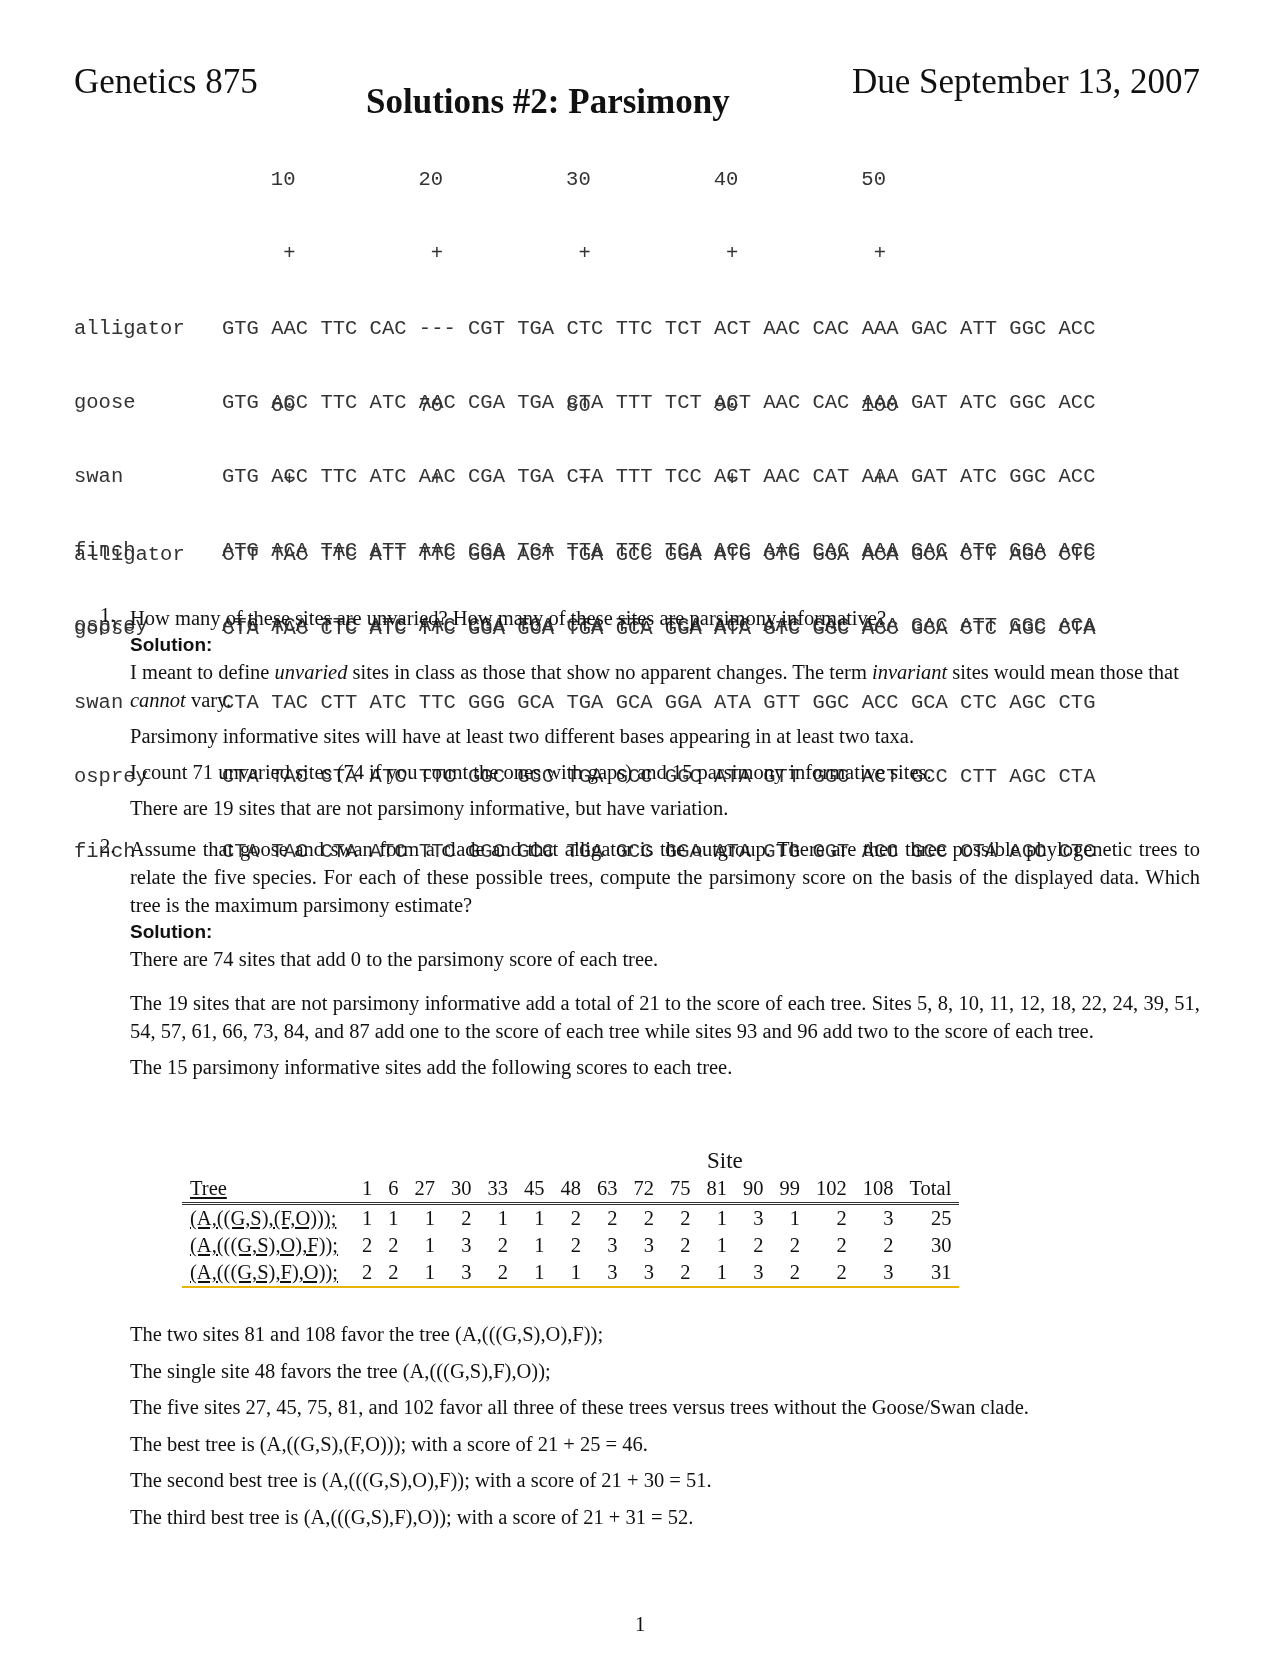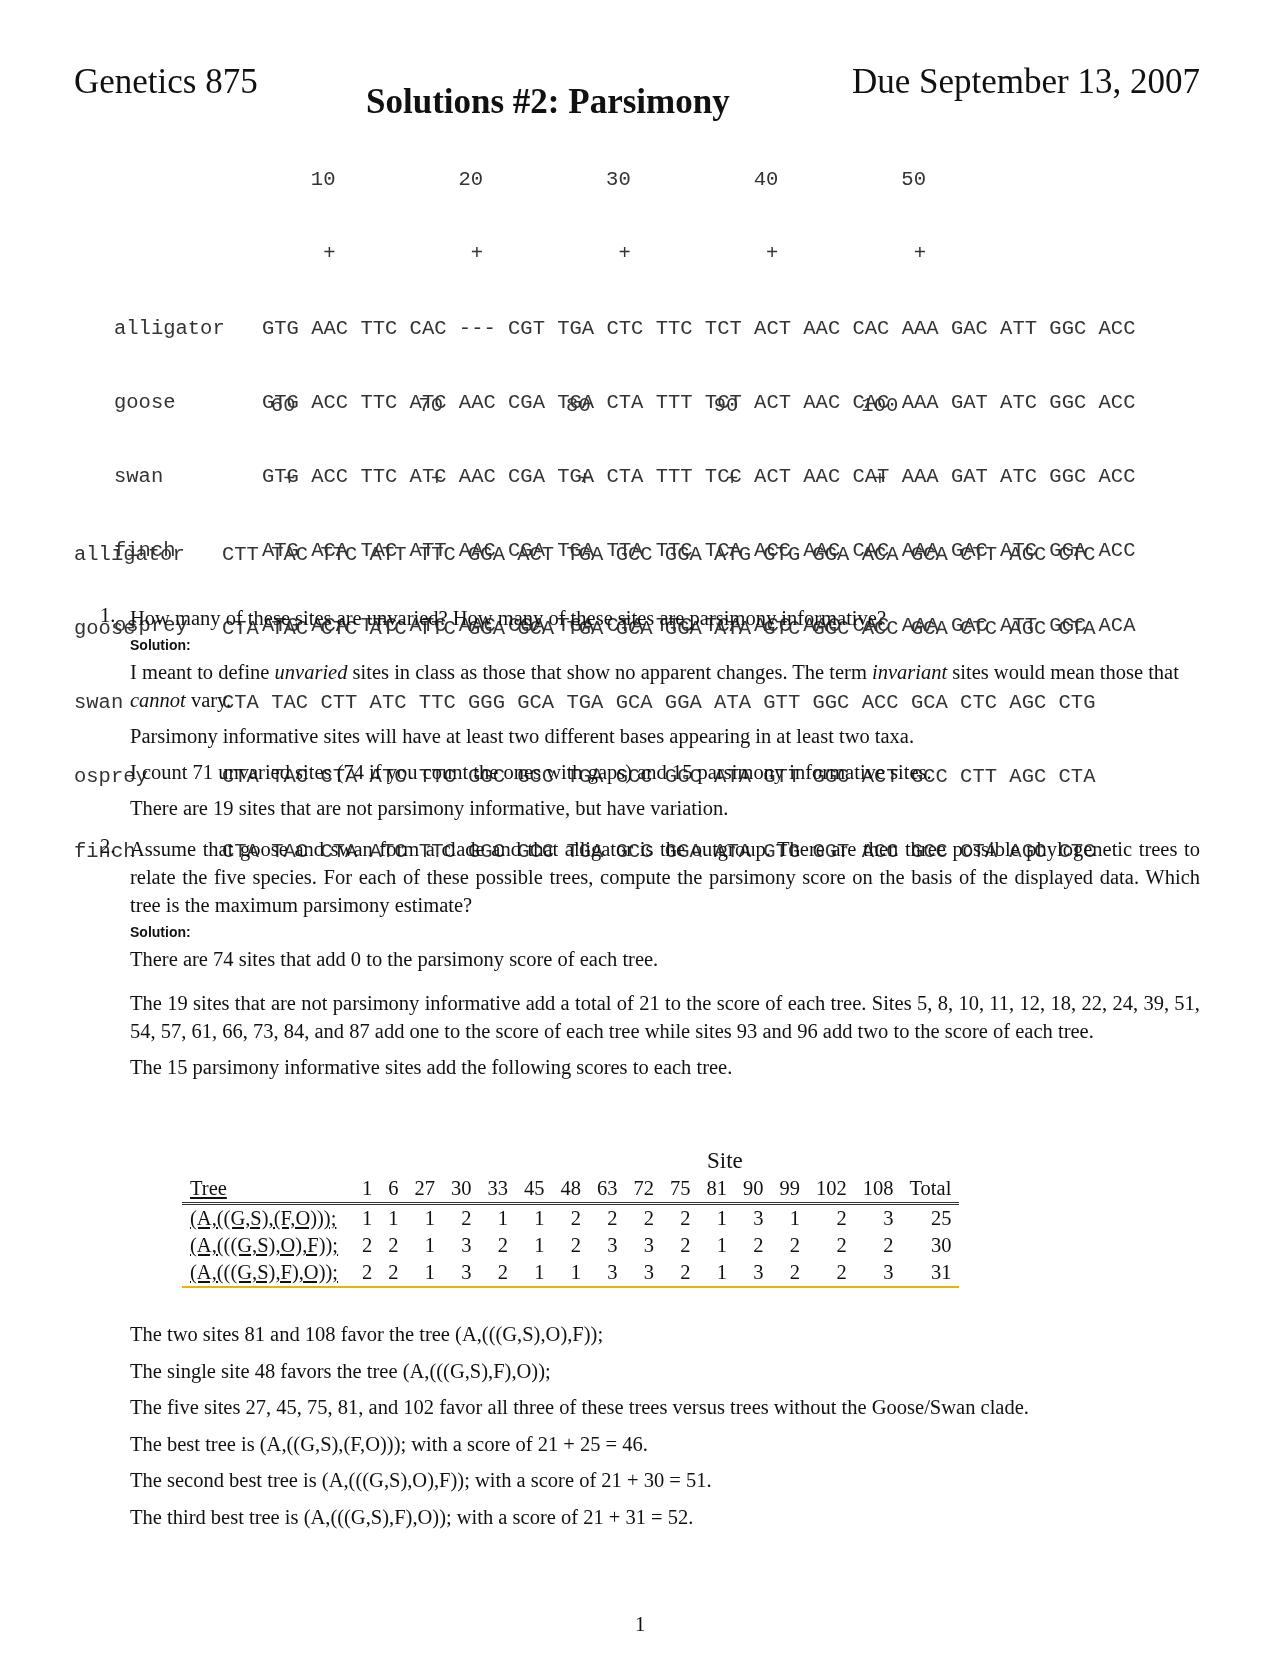--- a/index.html
+++ b/index.html
@@ -8,42 +8,42 @@
   .header { position:absolute; top:62px; left:74px; width:1126px; height:50px; font-size:35px; }
   .header .left { position:absolute; left:0; top:0; }
   .header .center { position:absolute; left:292px; top:0; font-weight:bold;margin-top:20px; }
   .header .right { position:absolute; right:0; top:0; }
   .mono { font-family:"Liberation Mono", monospace; font-size:20.5px; color:#333; white-space:pre; }
   .seqblock { position:absolute; left:74px; }
   .seqline { height:28.3px; line-height:28.3px; }
   .ruler { color:#333; }
   .text { position:absolute; font-size:20.5px; line-height:28px; }
   .qnum { position:absolute; font-size:20.5px; }
-  .sol { font-family:"Liberation Sans", sans-serif; font-weight:bold; font-size:14px; }
+  .sol { font-family:"Liberation Sans", sans-serif; font-weight:bold; font-size:19px; }
   .para { margin:0; }
   table.scores { position:absolute; left:182px; top:1148px; border-collapse:collapse; font-size:20.5px; }
   table.scores td, table.scores th { padding:0 8px; text-align:right; font-weight:normal; height:27px; }
   table.scores th.treeh, table.scores td.tree { text-align:left; padding-left:8px; padding-right:16px;text-decoration:underline; }
   table.scores thead tr.cols th { border-bottom:3px double #333; }
   table.scores tbody tr:last-child td { border-bottom:2px solid #eab308;margin-top:16px; }
   .sitehead { position:absolute; left:707px; top:1148px; font-size:23px; }
   .pagenum { position:absolute; left:0; width:1280px; text-align:center; top:1613px; font-size:20.5px; }
 </style>
 </head>
 <body>
 
 <div class="page">
 
   <div class="header">
     <span class="left">Genetics 875</span>
     <span class="center">Solutions #2: Parsimony</span>
     <span class="right">Due September 13, 2007</span>
   </div>
 
-  <div class="seqblock mono" style="top:120px;margin-left:40px;">
+  <div class="seqblock mono" style="top:120px;">
     <div class="seqline ruler">                10          20          30          40          50</div>
     <div class="seqline ruler">                 +           +           +           +           +</div>
     <div class="seqline"><span style="display:inline-block;width:148px">alligator</span><span>GTG AAC TTC CAC --- CGT TGA CTC TTC TCT ACT AAC CAC AAA GAC ATT GGC ACC</span></div>
     <div class="seqline"><span style="display:inline-block;width:148px">goose</span><span>GTG ACC TTC ATC AAC CGA TGA CTA TTT TCT ACT AAC CAC AAA GAT ATC GGC ACC</span></div>
     <div class="seqline"><span style="display:inline-block;width:148px">swan</span><span>GTG ACC TTC ATC AAC CGA TGA CTA TTT TCC ACT AAC CAT AAA GAT ATC GGC ACC</span></div>
     <div class="seqline"><span style="display:inline-block;width:148px">finch</span><span>ATG ACA TAC ATT AAC CGA TGA TTA TTC TCA ACC AAC CAC AAA GAC ATC GGA ACC</span></div>
     <div class="seqline"><span style="display:inline-block;width:148px">osprey</span><span>ATG ACA TTC ATC AAC CGA TGA CTA TTC TCA ACC AAC CAC AAA GAC ATT GGC ACA</span></div>
   </div>
 
   <div class="seqblock mono" style="top:346px;">

